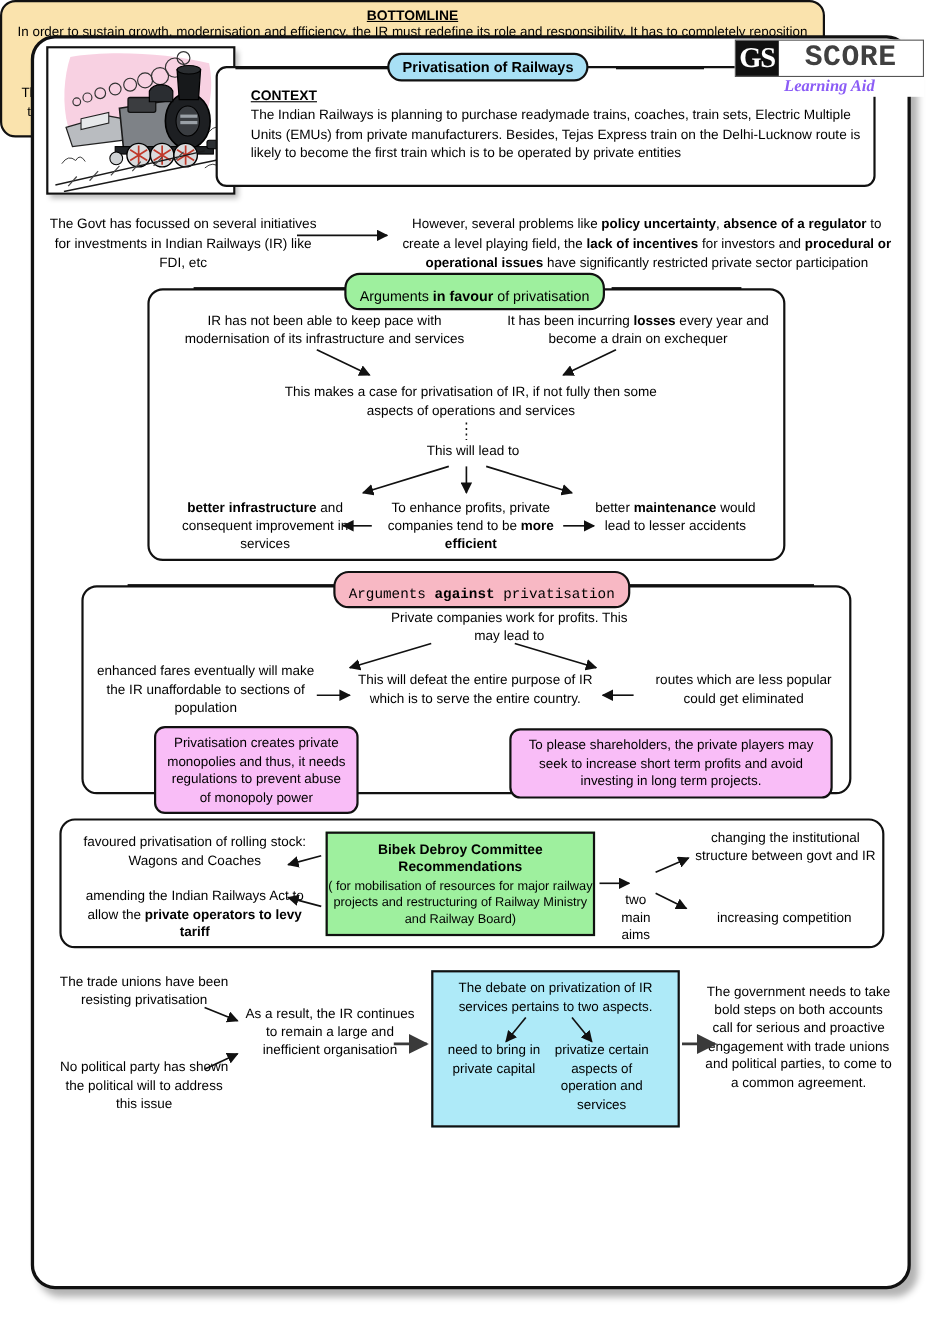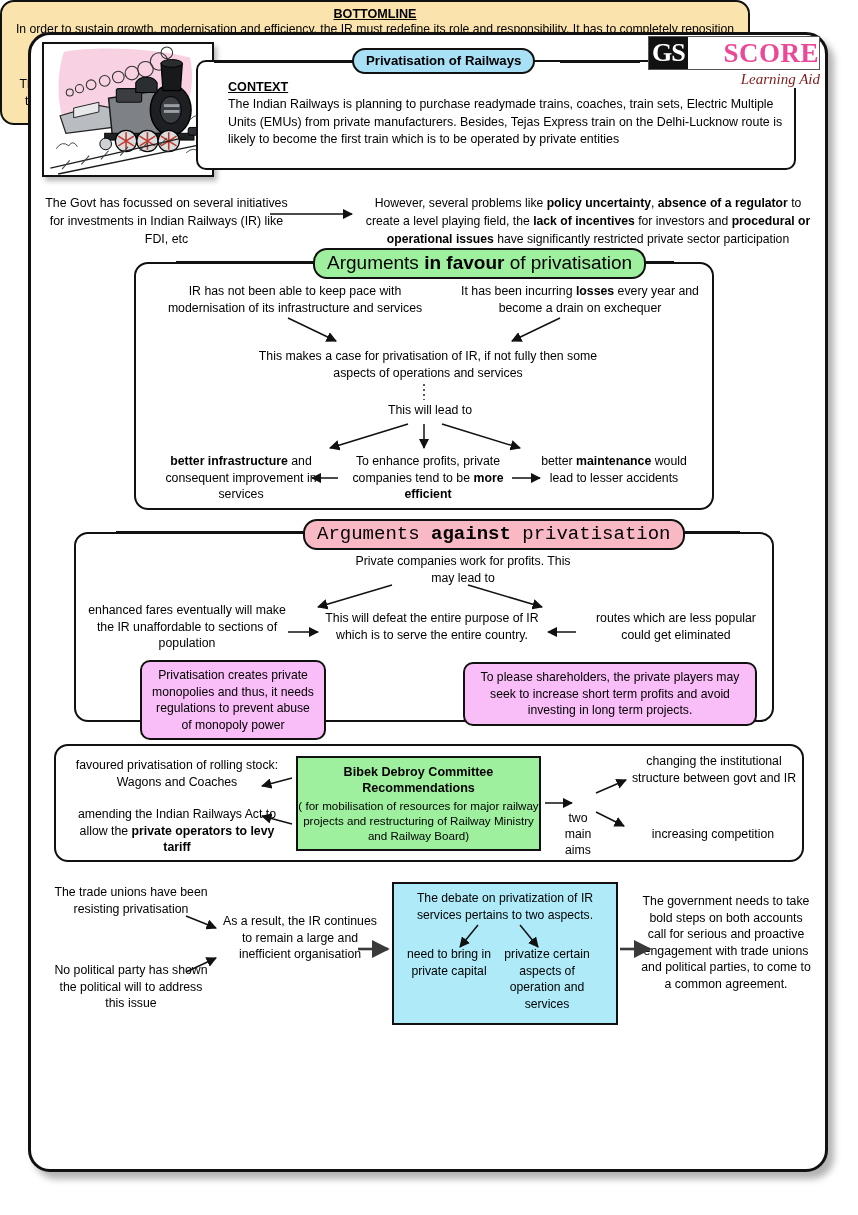--- a/index.html
+++ b/index.html
@@ -90,56 +90,56 @@
     top: 61px; height: 0;
     border-top: 2px solid #111;
     z-index: 2;
   }
   #title-rule-left  { left: 214px; width: 140px; }
   #title-rule-right { left: 560px; width: 80px; }
 
   
   #logo {
     position: absolute;
-    left: 648px; top: 36px;
+    left: 668px; top: 36px;
     width: 172px;
-    text-align: right;
+    text-align: center;
     z-index: 6;
     background: #fff;
   }
   #logo-row {
     display: flex; align-items: stretch;
     border: 1px solid #555;
     height: 34px;
     background: #fff;
   }
   #logo-gs {
     background: #111; color: #fff;
     font-family: "Liberation Serif", serif;
     font-weight: bold;
     font-size: 26px;
     line-height: 32px;
     padding: 0 3px;
     letter-spacing: -1px;
   }
   #logo-score {
     flex: 1;
-    font-family: Liberation Serif, serif;
+    font-family: Liberation Mono, monospace;
     font-weight: bold;
     font-size: 27px;
     line-height: 33px;
     letter-spacing: 0.5px;
-    color: #ec4899;
+    color: #404040;
   }
   #logo-sub {
     font-family: "Liberation Serif", serif;
-    font-style: italic; font-weight: normal;
+    font-style: italic; font-weight: bold;
     font-size: 15px;
     margin-top: 1px;
-    color: #7f1d1d;
+    color: #8b5cf6;
   }
 
   
   #intro-left {
     position: absolute;
     left: 44px; top: 194px;
     width: 245px;
     font-size: 12.4px; line-height: 18px;
     text-align: center;
   }
@@ -155,22 +155,22 @@
   .panel {
     position: absolute;
     border: 2.5px solid #111;
     border-radius: 14px;
     background: #fff;
   }
   .pill {
     position: absolute;
     border: 2.5px solid #111;
     border-radius: 14px;
-    padding: 2px 12px 3px 12px;
-    font-size: 19px;
+    padding: 12px 12px 3px 12px;
+    font-size: 13px;
     white-space: nowrap;
     z-index: 6;
   }
   .pill-rule {
     position: absolute;
     height: 0;
     border-top: 2.5px solid #111;
     z-index: 1;
   }
 

